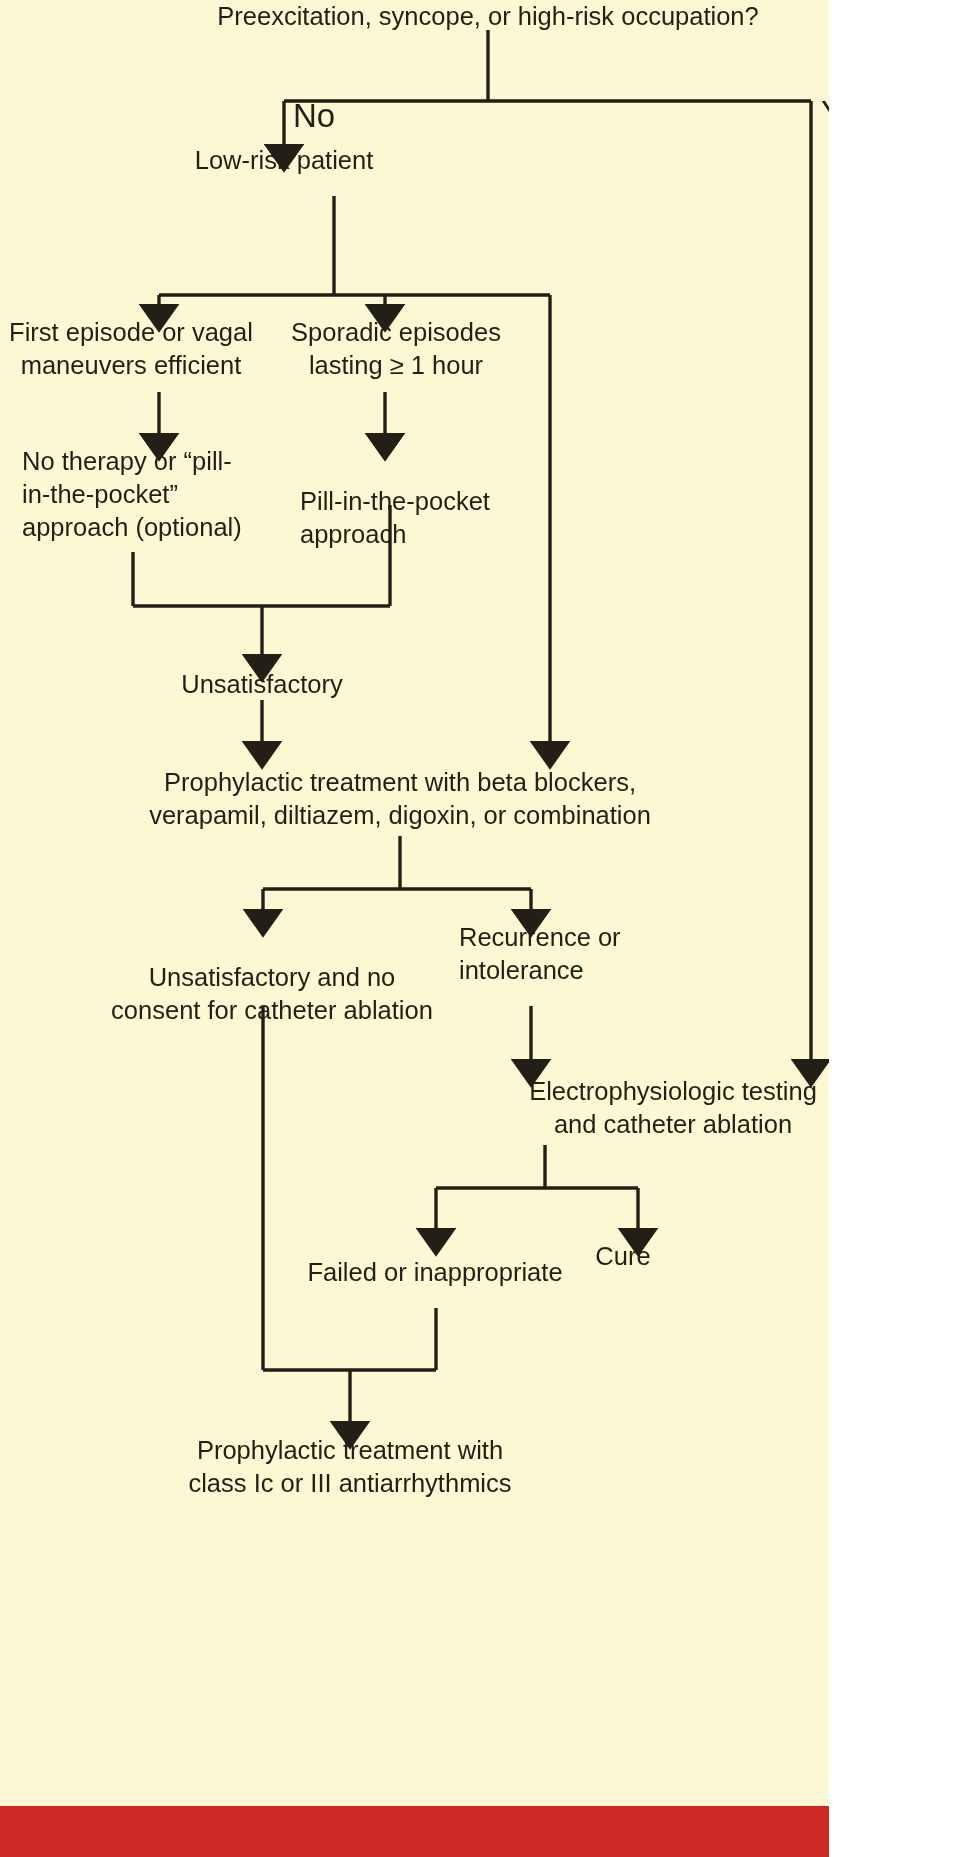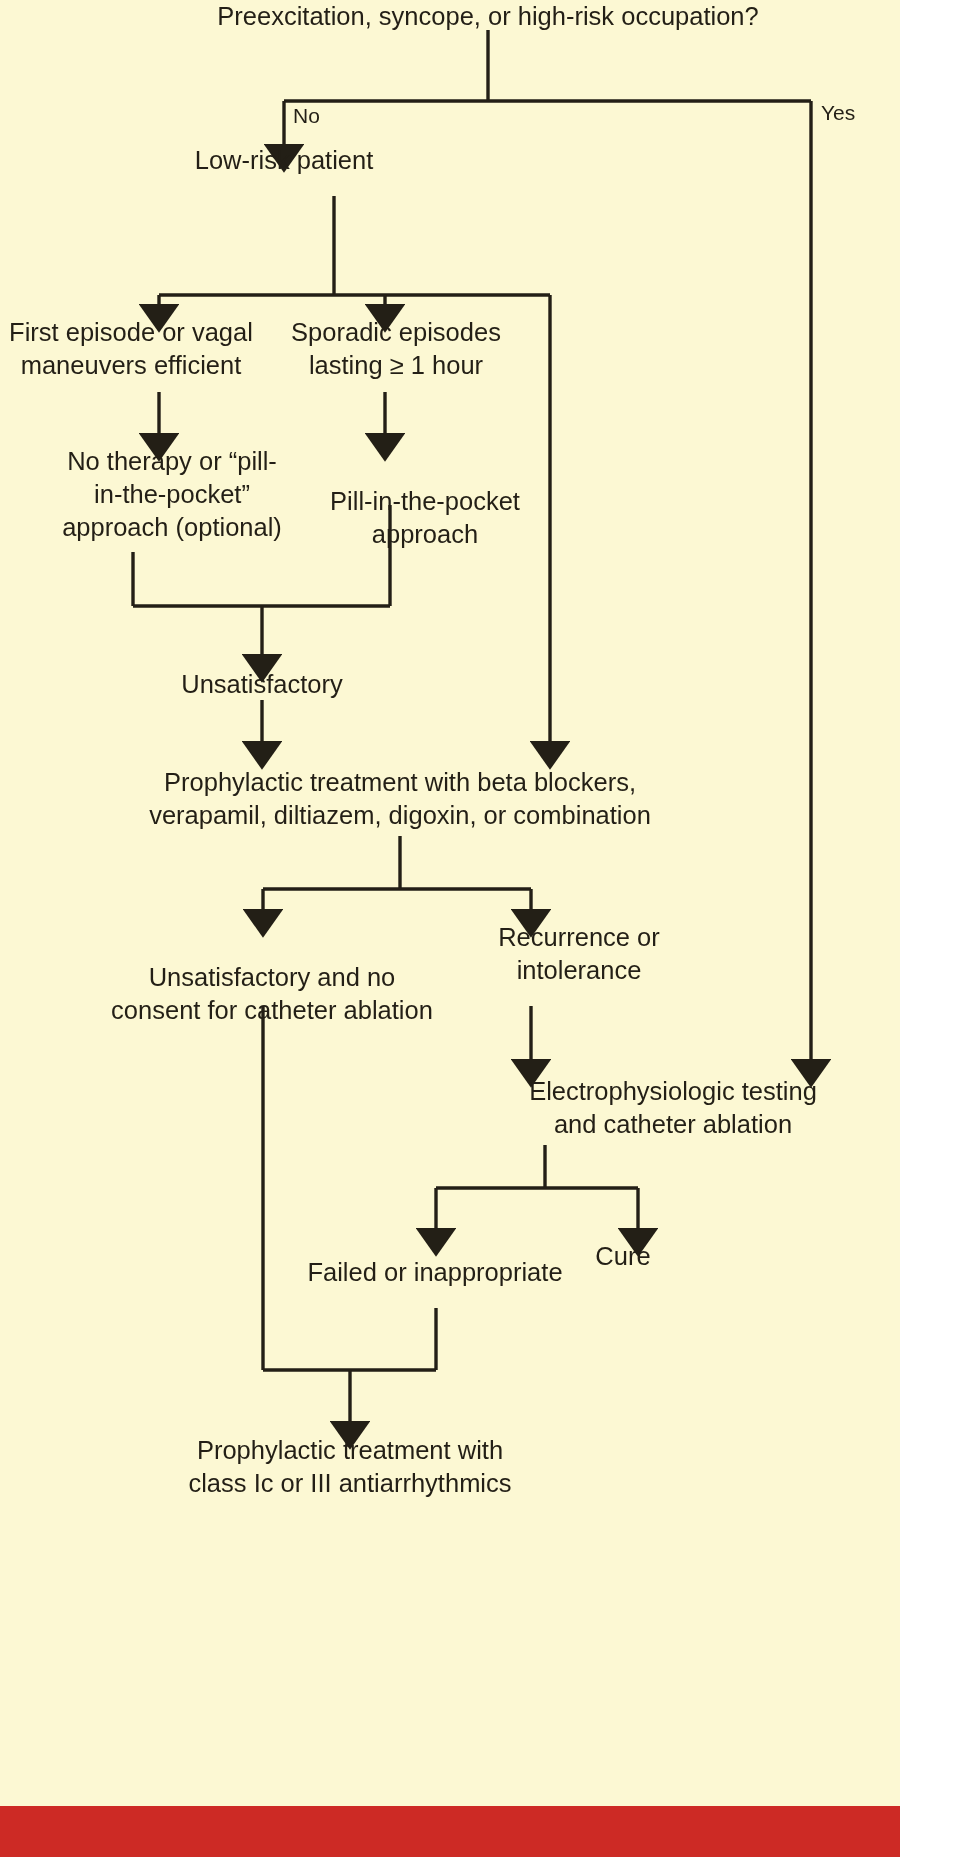--- a/index.html
+++ b/index.html
@@ -2,21 +2,21 @@
 <html><head>
 <meta charset="utf-8">
 <style>
   html, body {
     margin: 0;
     padding: 0;
     background: #ffffff;
   }
   #canvas {
     position: relative;
-    width: 900px;
+    width: 829px;
     height: 1857px;
     background: #ffffff;
     overflow: hidden;
     font-family: "Liberation Sans", sans-serif;
   }
   #panel {
     position: absolute;
     left: 0;
     top: 0;
     width: 938px;
@@ -40,25 +40,25 @@
   }
   .node {
     position: absolute;
     color: #231f16;
     font-size: 25.5px;
     line-height: 33px;
     font-family: "Liberation Sans", sans-serif;
     white-space: pre;
   }
   .ctr { text-align: center; transform: translateX(-50%); }
-  .lft { text-align: center; }
+  .lft { text-align: left; }
   .edge-label {
     position: absolute;
     color: #231f16;
-    font-size: 21px;
+    font-size: 33px;
     line-height: 30px;
     font-family: "Liberation Sans", sans-serif;
     white-space: pre;
   }
 </style>
 </head>
 <body>
 
 <div id="canvas">
 

